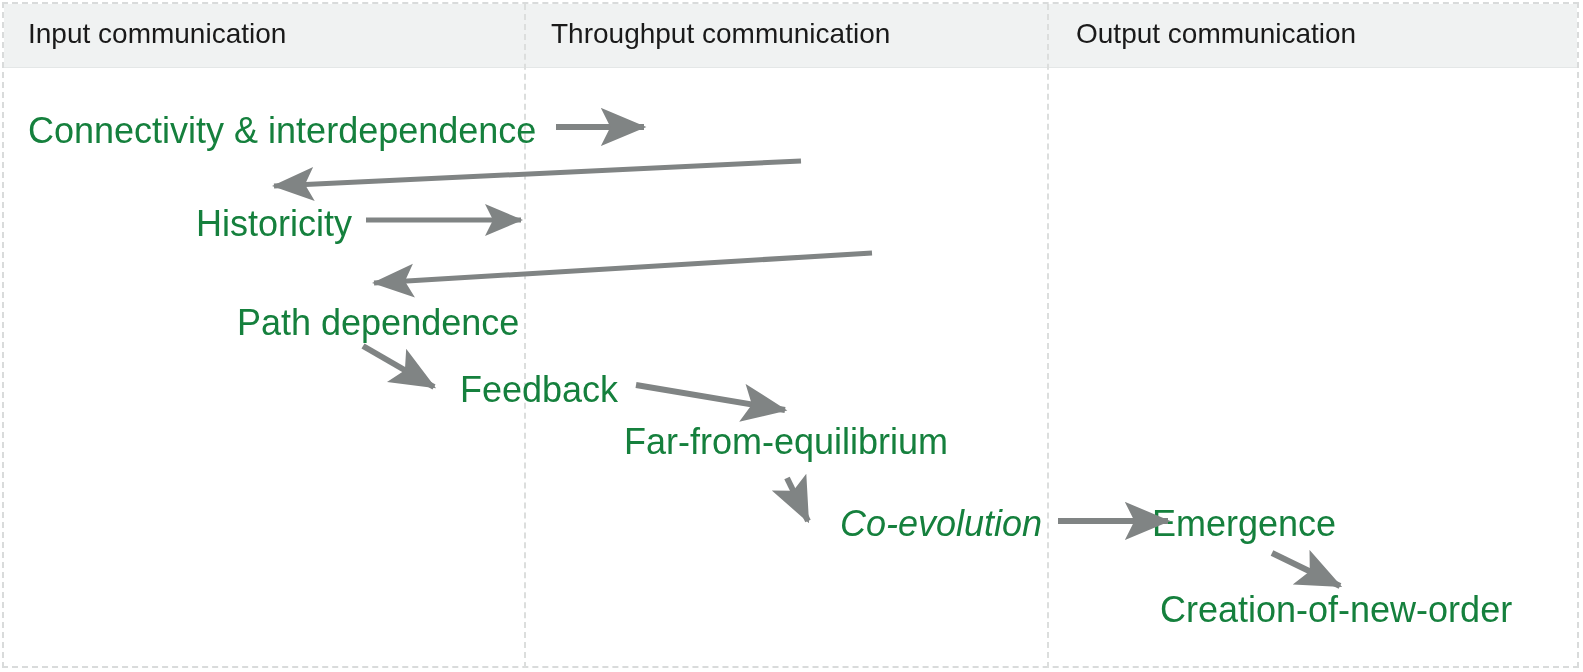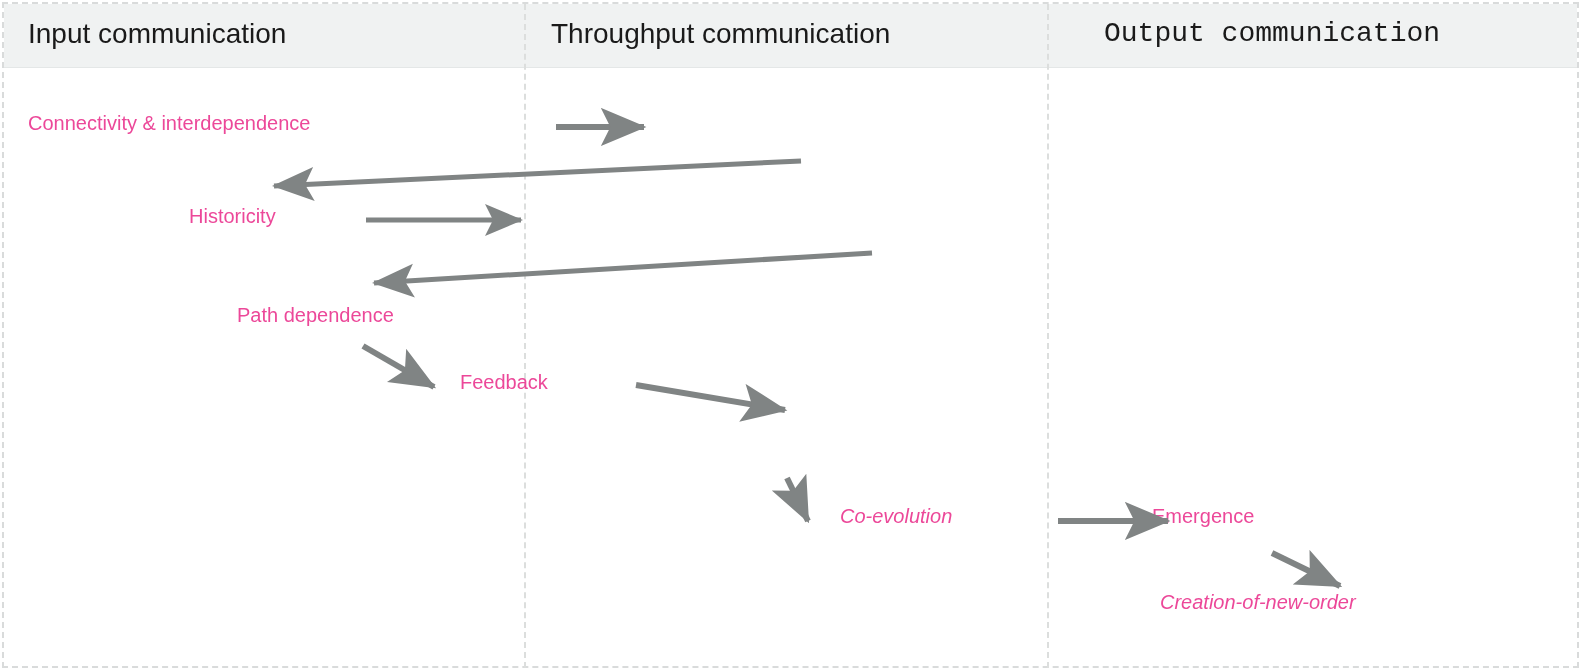--- a/index.html
+++ b/index.html
@@ -41,52 +41,52 @@
   .col-header {
     position: absolute;
     top: 20px;
     font-size: 28px;
     color: #1a1a1a;
     white-space: nowrap;
     line-height: 1;
   }
   #col-header-0 { left: 28px; }
   #col-header-1 { left: 551px; }
-  #col-header-2 { left: 1104px; font-family: Liberation Mono, monospace; }
+  #col-header-2 { left: 1076px; }
 
   
   .col-divider {
     position: absolute;
     top: 4px;
     width: 0;
     height: 664px;
     border-left: 2px dashed #dcdedd;
   }
   #divider-1 { left: 524px; }
   #divider-2 { left: 1047px; }
 
   
   .node-label {
     position: absolute;
-    font-size: 20px;
-    color: #ec4899;
+    font-size: 36px;
+    color: #15803d;
     white-space: nowrap;
     line-height: 1;
   }
 
   #node-connectivity        { left: 28px;   top: 113px; }
   #node-self-organisation   { left: 657px;  top: 113px; }
-  #node-historicity         { left: 189px;  top: 206px; text-align: right; }
+  #node-historicity         { left: 196px;  top: 206px; text-align: right; }
   #node-exploration         { left: 536px;  top: 206px; }
   #node-path-dependence     { left: 237px;  top: 305px; text-align: right; }
   #node-feedback            { left: 460px;  top: 372px; }
   #node-far-from-equilibrium{ left: 624px;  top: 424px; }
   #node-co-evolution        { left: 840px;  top: 506px; font-style: italic; }
   #node-emergence           { left: 1152px; top: 506px; text-align: center; }
-  #node-creation-new-order  { left: 1160px; top: 592px; font-style: italic; }
+  #node-creation-new-order  { left: 1160px; top: 592px; }
 
   #arrow-layer {
     position: absolute;
     left: 0;
     top: 0;
     width: 1583px;
     height: 672px;
     pointer-events: none;
   }
 </style>
@@ -103,20 +103,21 @@
   <div class="col-divider" id="divider-2"></div>
 
   <div class="col-header" id="col-header-0">Input communication</div>
   <div class="col-header" id="col-header-1">Throughput communication</div>
   <div class="col-header" id="col-header-2">Output communication</div>
 
   <div class="node-label" id="node-connectivity">Connectivity &amp; interdependence</div>
   <div class="node-label" id="node-historicity">Historicity</div>
   <div class="node-label" id="node-path-dependence">Path dependence</div>
   <div class="node-label" id="node-feedback">Feedback</div>
+  <div class="node-label" id="node-far-from-equilibrium">Far-from-equilibrium</div>
   <div class="node-label" id="node-co-evolution">Co-evolution</div>
   <div class="node-label" id="node-emergence">Emergence</div>
   <div class="node-label" id="node-creation-new-order">Creation-of-new-order</div>
 
   <svg id="arrow-layer" viewBox="0 0 1583 672" width="1583" height="672">
     <defs>
       <marker id="ah" markerWidth="9" markerHeight="9" refX="7.2" refY="3.2" orient="auto" markerUnits="strokeWidth">
         <path d="M0,0 L7.6,3.2 L0,6.4 L1.6,3.2 z" fill="#808484"></path>
       </marker>
       <marker id="ah-big" markerWidth="10" markerHeight="10" refX="8" refY="3.4" orient="auto" markerUnits="strokeWidth">

